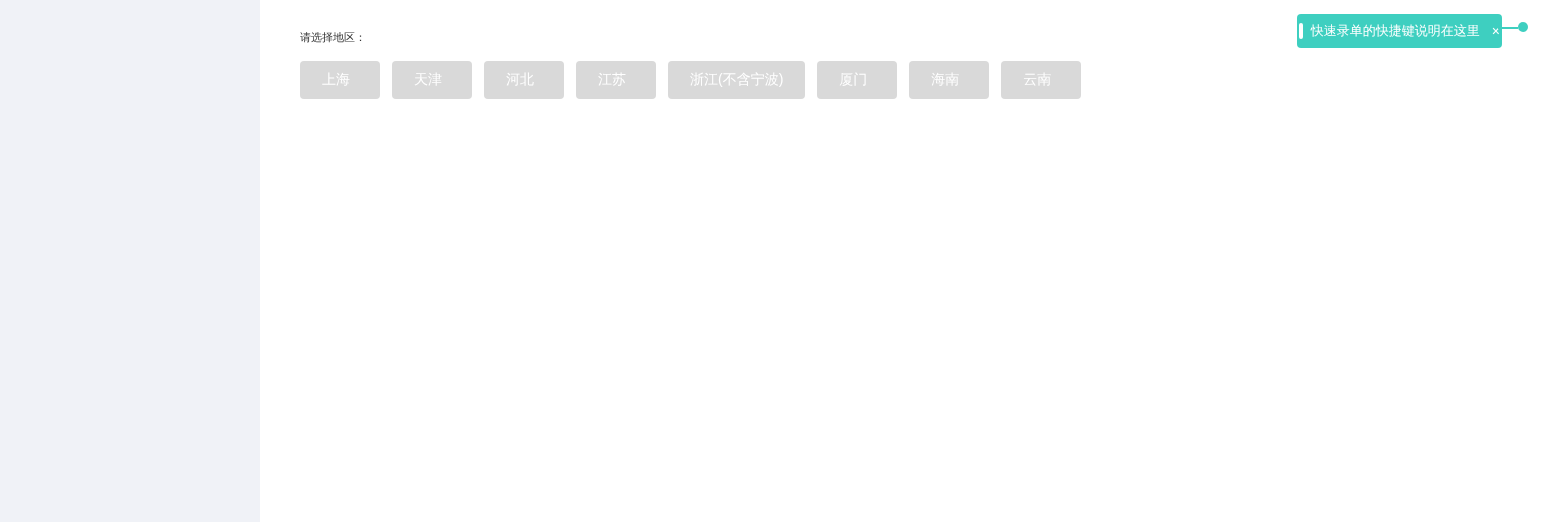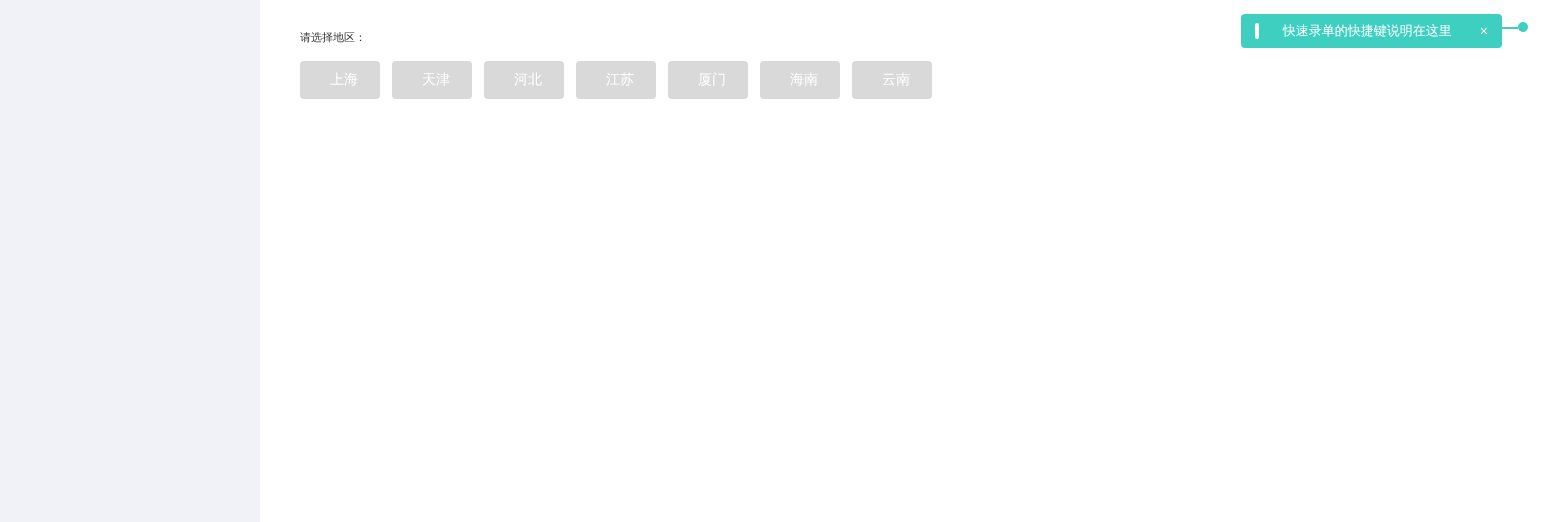--- a/index.html
+++ b/index.html
@@ -52,35 +52,35 @@
     .region-btn {
       background: #d9d9d9;
       border: none;
       border-radius: 4px;
       color: #fff;
       font-size: 14px;
       padding: 10px 22px;
       cursor: pointer;
       white-space: nowrap;
       min-width: 80px;
-      text-align: right;
+      text-align: left;
     }
 
     .tooltip-banner {
       position: absolute;
       top: 14px;
       right: 60px;
       background: #3ecfc0;
       color: #fff;
       font-size: 13px;
-      padding: 8px 14px;
+      padding: 8px 2px;
       border-radius: 4px;
       display: flex;
       align-items: center;
-      gap: 24px;
+      gap: 8px;
       white-space: nowrap;
     }
 
     .tooltip-banner .bar {
       width: 4px;
       height: 16px;
       background: #fff;
       border-radius: 2px;
       display: inline-block;
     }
@@ -115,20 +115,21 @@
 
 <div class="sidebar"></div>
 
 <div class="main-content">
   <div class="page-title">请选择地区：</div>
   <div class="region-buttons">
   <button class="region-btn">上海</button>
       <button class="region-btn">天津</button>
       <button class="region-btn">河北</button>
       <button class="region-btn">江苏</button>
+      <button class="region-btn">浙江(不含宁波)</button>
       <button class="region-btn">厦门</button>
       <button class="region-btn">海南</button>
       <button class="region-btn">云南</button>
     </div>
 </div>
 
 <div class="tooltip-banner">
   <span class="bar"></span>
   <span>快速录单的快捷键说明在这里</span>
   <span class="close-icon">×</span>

